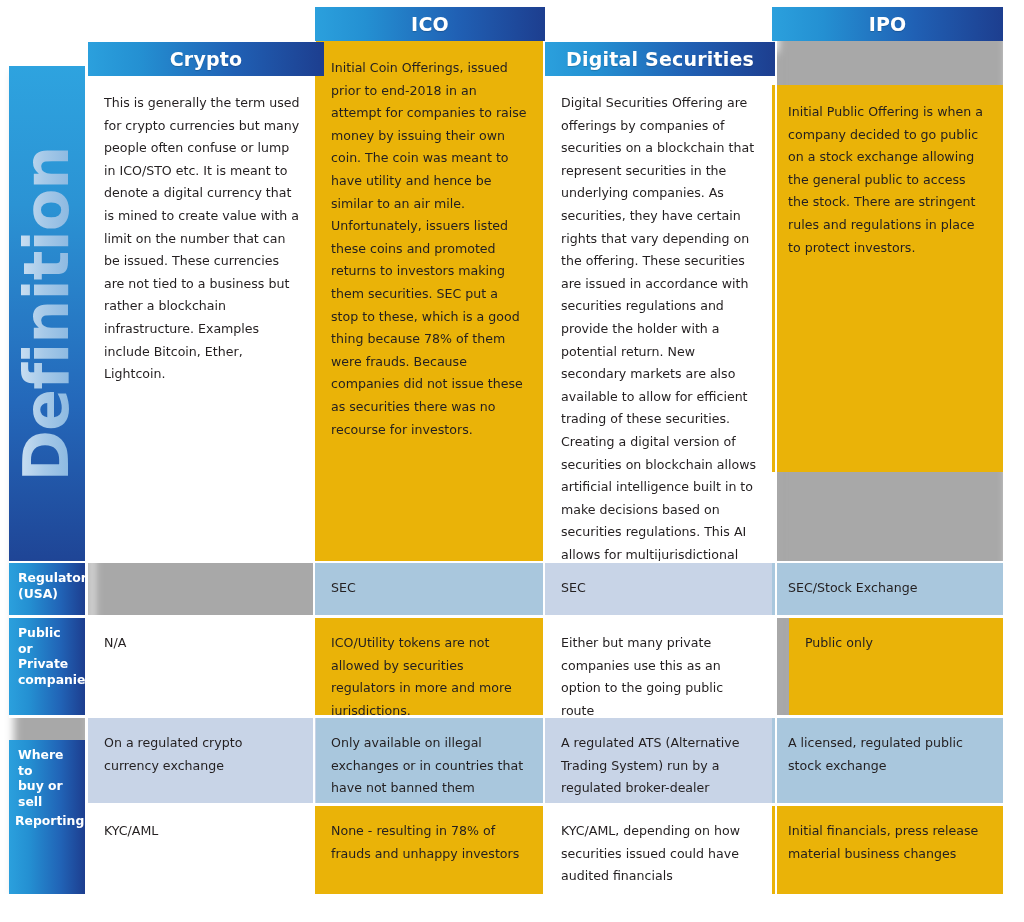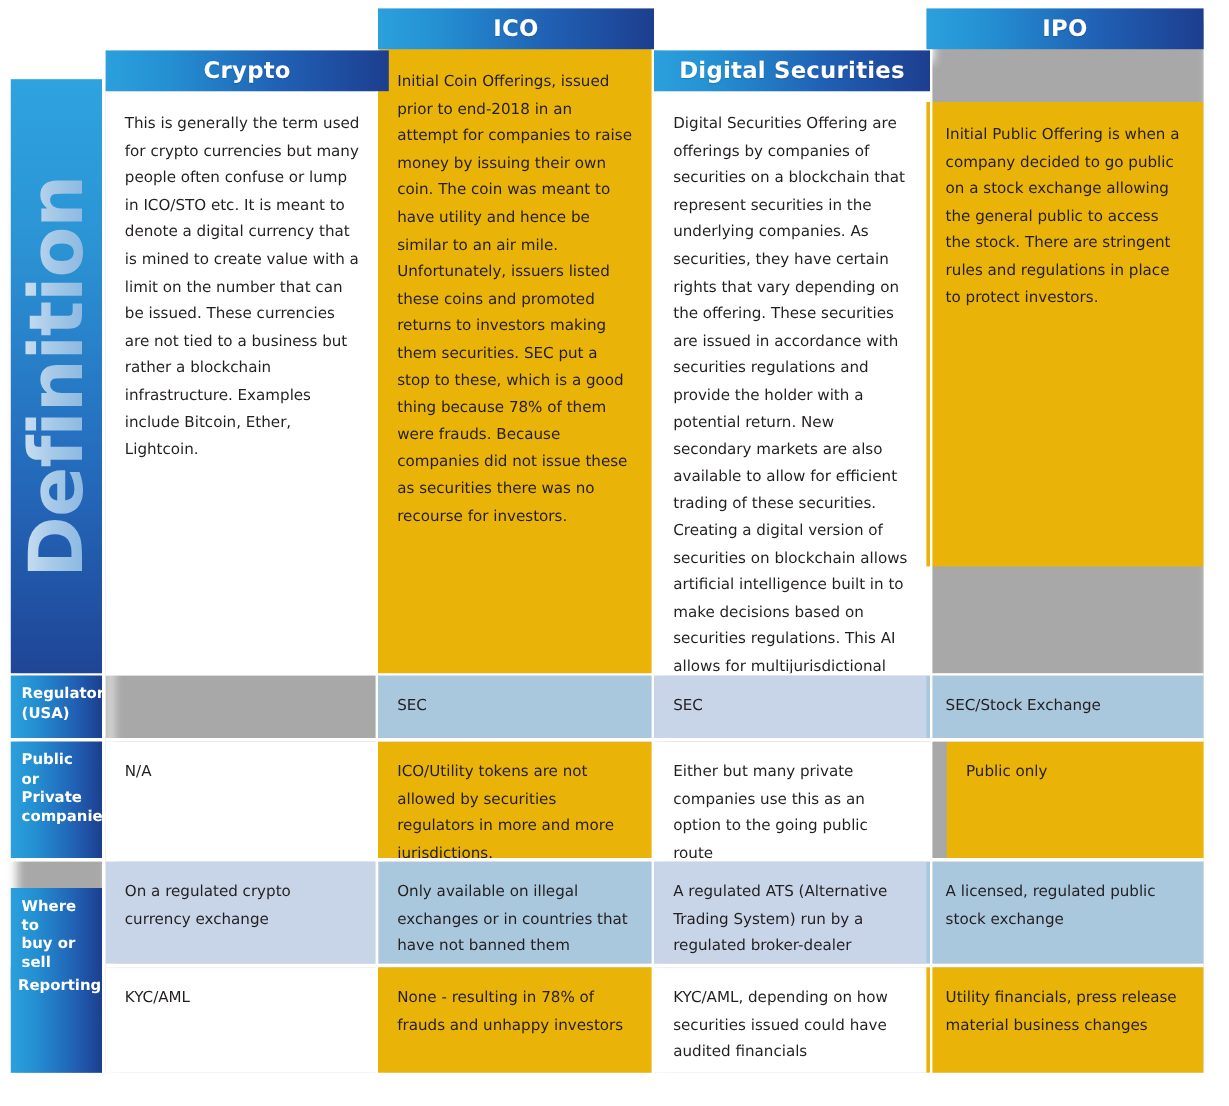--- a/index.html
+++ b/index.html
@@ -192,21 +192,21 @@
   <div class="abs cell bg-lavender" style="left:545px; top:718px; width:230px; height:85px;">A regulated ATS (Alternative Trading System) run by a regulated broker-dealer</div>
 
   <div class="abs cell bg-steel" style="left:772px; top:718px; width:231px; height:85px;">A licensed, regulated public stock exchange</div>
 
   <div class="abs cell bg-white" style="left:88px; top:806px; width:228px; height:88px;">KYC/AML</div>
 
   <div class="abs cell bg-lightblue" style="left:315px; top:806px; width:230px; height:88px;">None - resulting in 78% of frauds and unhappy investors</div>
 
   <div class="abs cell bg-white" style="left:545px; top:806px; width:230px; height:88px;">KYC/AML, depending on how securities issued could have audited financials</div>
 
-  <div class="abs cell bg-lightblue" style="left:772px; top:806px; width:231px; height:88px;">Utility financials, press release material business changes</div>
+  <div class="abs cell bg-lightblue" style="left:772px; top:806px; width:231px; height:88px;">Initial financials, press release material business changes</div>
 
   <div class="hline" style="left:88px; top:561px; width:915px; height:2px;"></div>
   <div class="hline" style="left:88px; top:615px; width:915px; height:3px;"></div>
   <div class="hline" style="left:88px; top:715px; width:915px; height:3px;"></div>
   <div class="hline" style="left:88px; top:803px; width:915px; height:3px;"></div>
 
   <div class="hline" style="left:9px; top:561px; width:76px; height:2px;"></div>
   <div class="hline" style="left:9px; top:615px; width:76px; height:3px;"></div>
   <div class="hline" style="left:9px; top:715px; width:76px; height:3px;"></div>
   <div class="hline" style="left:9px; top:803px; width:76px; height:3px;"></div>

